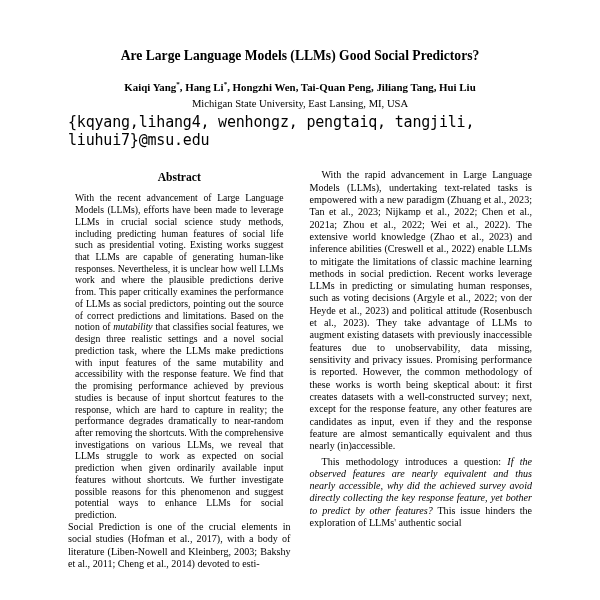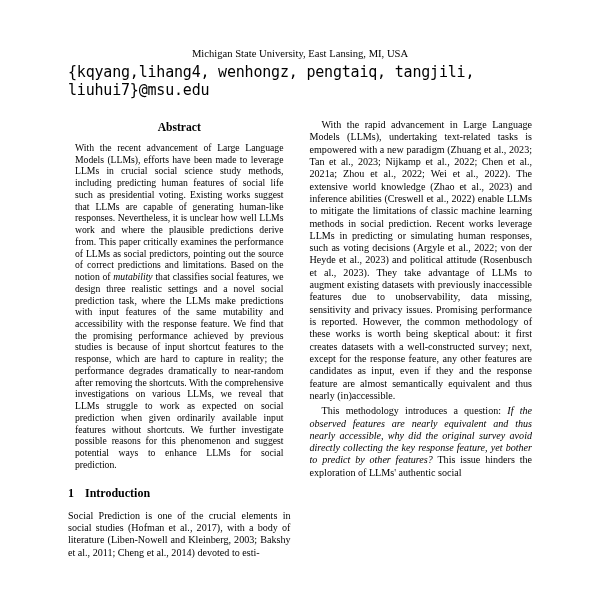--- a/index.html
+++ b/index.html
@@ -94,41 +94,42 @@
   i, em {
     font-style: italic;
   }
 </style>
 </head>
 <body>
 
 <div class="page">
 
   <header>
+    <h1 class="paper-title">Are Large Language Models (LLMs) Good Social Predictors?</h1>
 
+    <div class="authors"><span>Kaiqi Yang</span><sup>*</sup><span>, Hang Li</span><sup>*</sup><span>, Hongzhi Wen, Tai-Quan Peng, Jiliang Tang, Hui Liu</span></div>
 
     <div class="affiliation">Michigan State University, East Lansing, MI, USA</div>
 
     <div class="email">{kqyang,lihang4, wenhongz, pengtaiq, tangjili, liuhui7}@msu.edu</div>
   </header>
 
   <div class="columns">
 
     <div class="col">
       <h2 class="abstract-heading">Abstract</h2>
 
       <p class="abstract-body"><span>With the recent advancement of Large Language Models (LLMs), efforts have been made to leverage LLMs in crucial social science study methods, including predicting human features of social life such as presidential voting. Existing works suggest that LLMs are capable of generating human-like responses. Nevertheless, it is unclear how well LLMs work and where the plausible predictions derive from. This paper critically examines the performance of LLMs as social predictors, pointing out the source of correct predictions and limitations. Based on the notion of </span><i>mutability</i><span> that classifies social features, we design three realistic settings and a novel social prediction task, where the LLMs make predictions with input features of the same mutability and accessibility with the response feature. We find that the promising performance achieved by previous studies is because of input shortcut features to the response, which are hard to capture in reality; the performance degrades dramatically to near-random after removing the shortcuts. With the comprehensive investigations on various LLMs, we reveal that LLMs struggle to work as expected on social prediction when given ordinarily available input features without shortcuts. We further investigate possible reasons for this phenomenon and suggest potential ways to enhance LLMs for social prediction.</span></p>
 
-      <h2 class="section-heading"><span class="section-number">1</span><span>Introduction</span></h2>
 
       <p class="body">Social Prediction is one of the crucial elements in social studies (Hofman et al., 2017), with a body of literature (Liben-Nowell and Kleinberg, 2003; Bakshy et al., 2011; Cheng et al., 2014) devoted to esti-</p>
     </div>
 
     <div class="col">
 
       <p class="body indented">With the rapid advancement in Large Language Models (LLMs), undertaking text-related tasks is empowered with a new paradigm (Zhuang et al., 2023; Tan et al., 2023; Nijkamp et al., 2022; Chen et al., 2021a; Zhou et al., 2022; Wei et al., 2022). The extensive world knowledge (Zhao et al., 2023) and inference abilities (Creswell et al., 2022) enable LLMs to mitigate the limitations of classic machine learning methods in social prediction. Recent works leverage LLMs in predicting or simulating human responses, such as voting decisions (Argyle et al., 2022; von der Heyde et al., 2023) and political attitude (Rosenbusch et al., 2023). They take advantage of LLMs to augment existing datasets with previously inaccessible features due to unobservability, data missing, sensitivity and privacy issues. Promising performance is reported. However, the common methodology of these works is worth being skeptical about: it first creates datasets with a well-constructed survey; next, except for the response feature, any other features are candidates as input, even if they and the response feature are almost semantically equivalent and thus nearly (in)accessible.</p>
 
-      <p class="body indented"><span>This methodology introduces a question: </span><i>If the observed features are nearly equivalent and thus nearly accessible, why did the original survey avoid directly collecting the key response feature, yet bother to predict by other features?</i><span> This issue hinders the exploration of LLMs' authentic social</span></p>
+      <p class="body indented"><span>This methodology introduces a question: </span><i>If the observed features are nearly equivalent and thus nearly accessible, why did the achieved survey avoid directly collecting the key response feature, yet bother to predict by other features?</i><span> This issue hinders the exploration of LLMs' authentic social</span></p>
     </div>
 
   </div>
 
 </div>
 
 </body></html>

